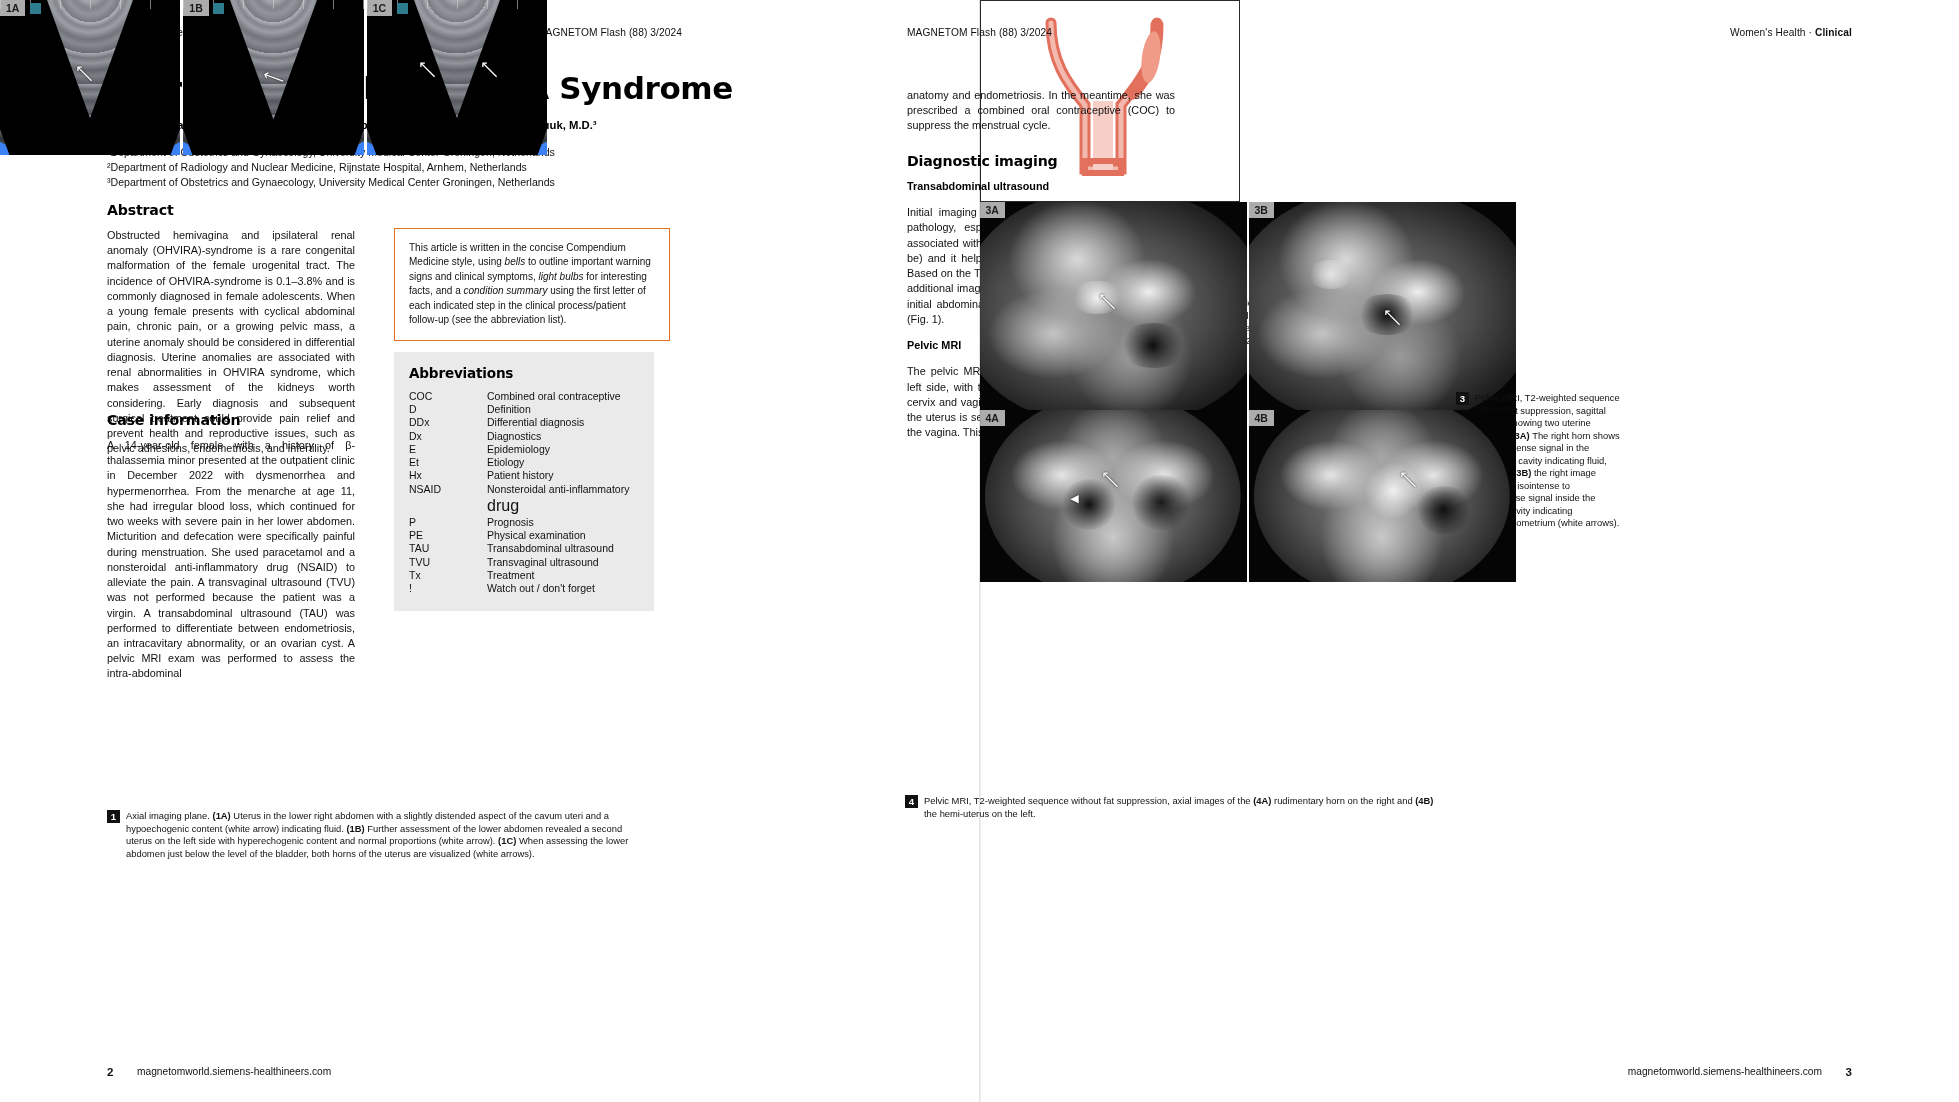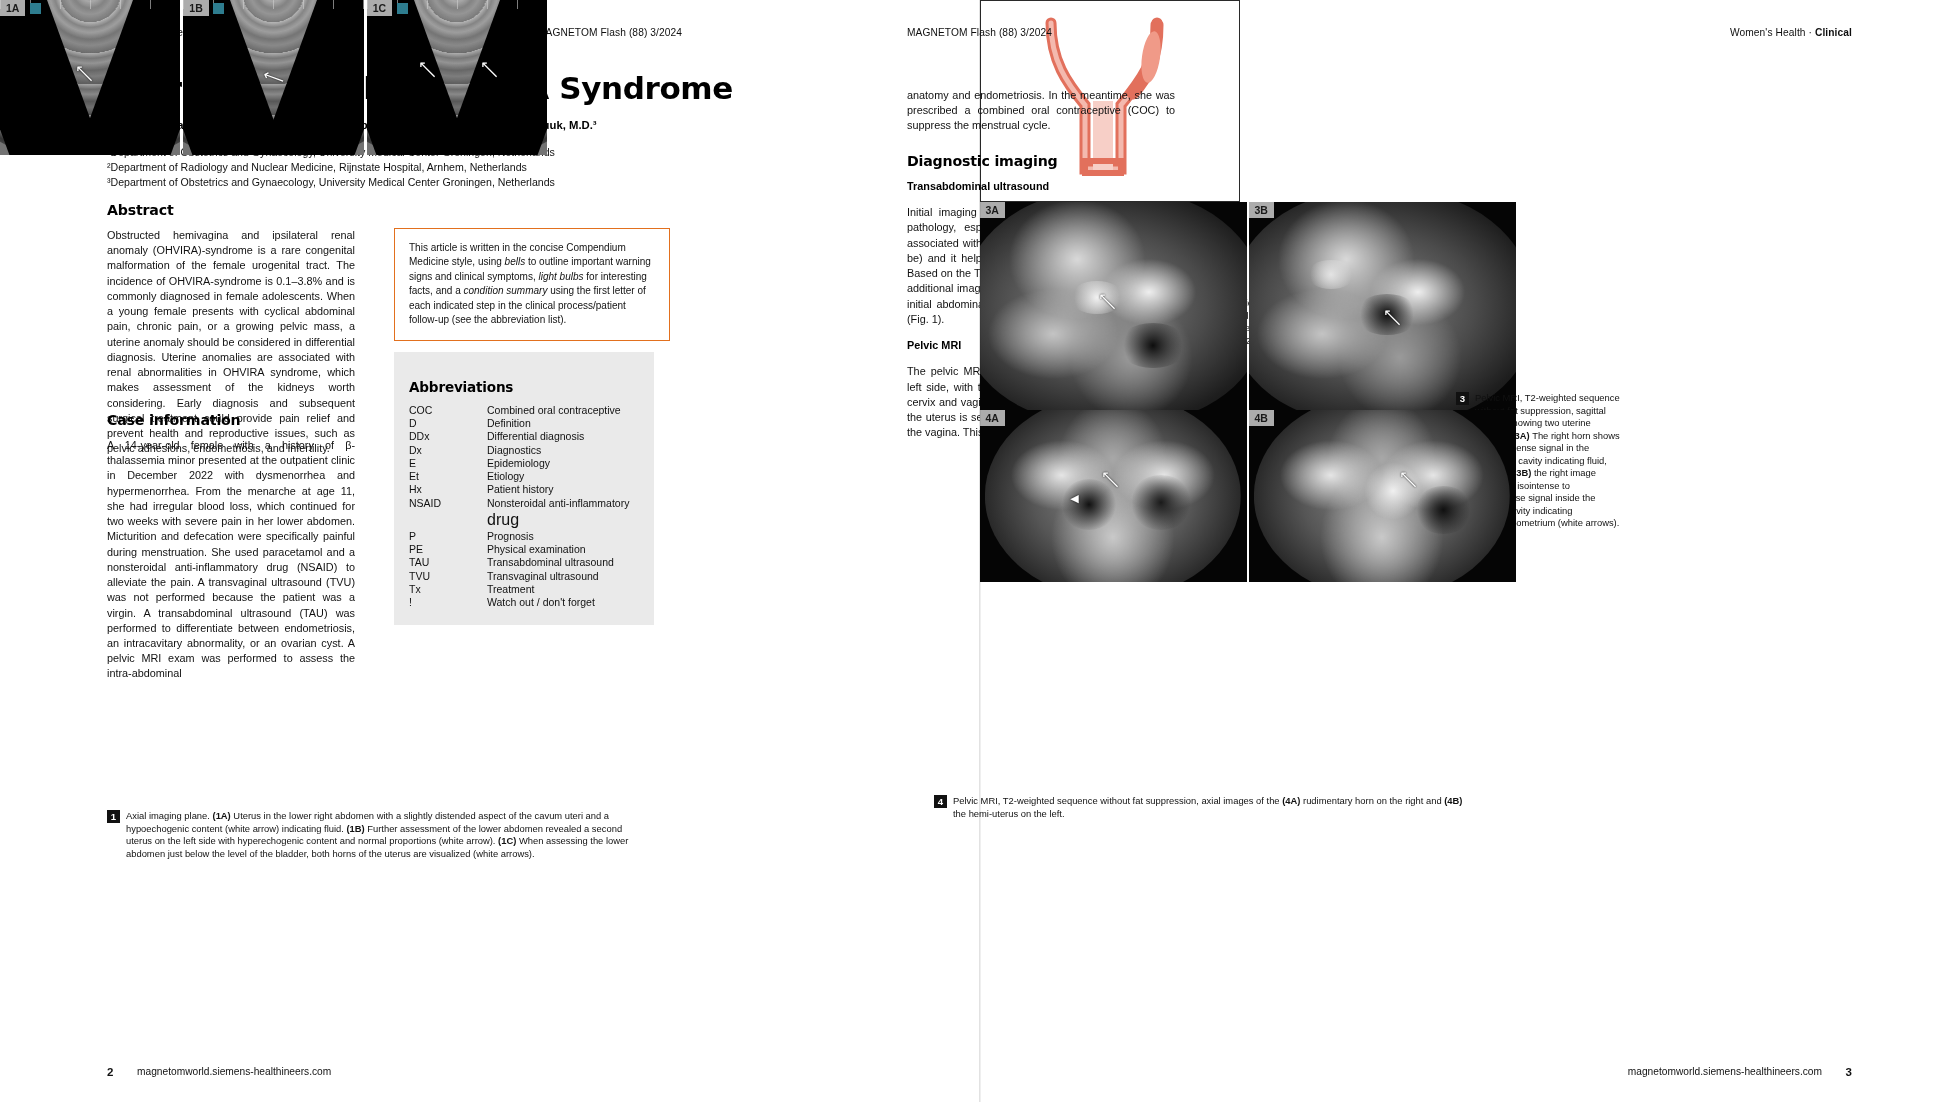--- a/index.html
+++ b/index.html
@@ -71,38 +71,38 @@
     border:1.4px solid #e2701e;box-sizing:border-box;
     padding:12px 14px 13px 14px;
     font-size:10px;line-height:1.44;color:#111;
   }
   .notebox i{font-style:italic;}
 
   
   .abbrbox{
     position:absolute;left:394px;top:352px;width:260px;
     background:#eaeaea;box-sizing:border-box;
-    padding:27px 15px 16px 15px;
+    padding:13px 15px 16px 15px;
   }
   .abbrbox h3{
     font-family:"DejaVu Sans", sans-serif;
     margin:0 0 9px 0;font-size:13.6px;font-weight:bold;color:#000;letter-spacing:-0.2px;
   }
   .abbr-row{display:flex;font-size:10.5px;line-height:1.26;color:#111;}
   .abbr-key{width:78px;flex:0 0 78px;}
   .abbr-val{flex:1;}
   .abbr-cont{margin-left:78px;font-size:16px;line-height:1.26;color:#111;}
   .fig-tag{
     position:absolute;top:0;left:0;
     background:rgba(210,210,210,0.82);color:#1a1a1a;
     font-size:10.5px;font-weight:bold;padding:2px 6px 2px 6px;z-index:5;
   }
   
   #fig1{left:107px;top:615px;width:547px;height:155px;display:flex;gap:3px;background:transparent;}
-  .us{position:relative;flex:1;background:#737373;overflow:hidden;}
+  .us{position:relative;flex:1;background:#3b82f6;overflow:hidden;}
   .us-fan{
     position:absolute;left:50%;top:-128%;width:200%;height:235%;
     transform:translateX(-50%);
     border-radius:50%;
     background:
       radial-gradient(ellipse at 50% 56%, rgba(255,255,255,0.05) 0%, rgba(255,255,255,0.0) 62%),
       repeating-radial-gradient(circle at 50% 52%,
          rgba(228,228,228,0.50) 0px, rgba(120,120,120,0.30) 5px,
          rgba(196,196,196,0.42) 10px, rgba(70,70,70,0.24) 17px,
          rgba(160,160,160,0.34) 23px, rgba(40,40,40,0.2) 31px),
@@ -382,21 +382,21 @@
       </div>
       <div class="mri">
         <div class="mri-ax"></div>
         <div class="blob" style="left:42%;top:30%;width:24%;height:34%;background:radial-gradient(circle,#f0f0f0 0%,rgba(240,240,240,0) 66%);"></div>
         <div class="blob" style="left:62%;top:44%;width:22%;height:28%;background:radial-gradient(circle,#101010 0%,rgba(16,16,16,0) 70%);"></div>
         <span class="fig-tag">4B</span>
         <span class="arrow" style="left:56%;top:36%;transform:rotate(225deg);">⟶</span>
       </div>
     </div>
 
-    <div class="cap" id="cap4" style="left:-74.5px;margin-left:29px;">
+    <div class="cap" id="cap4" style="left:-74.5px;">
       <span class="capnum">4</span><span class="cap-body" id="cap4-body"><span>Pelvic MRI, T2-weighted sequence without fat suppression, axial images of the </span><b>(4A)</b><span> rudimentary horn on the right and </span><b>(4B)</b><span> the hemi-uterus on the left.</span></span>
     </div>
 
     <div class="footer f-right-url">magnetomworld.siemens-healthineers.com</div>
     <div class="footer pnum f-right-num">3</div>
   </div>
 
   <div class="gutter-shadow"></div>
 </div>
 

